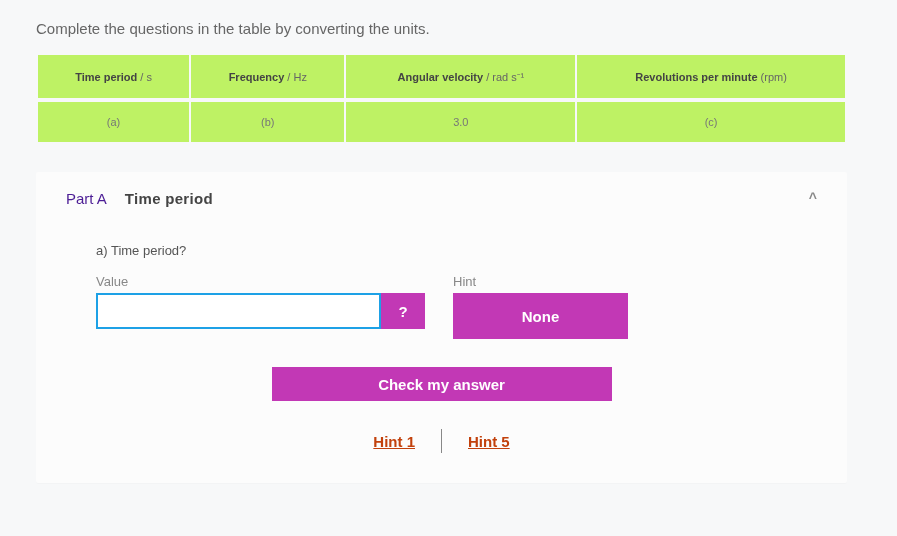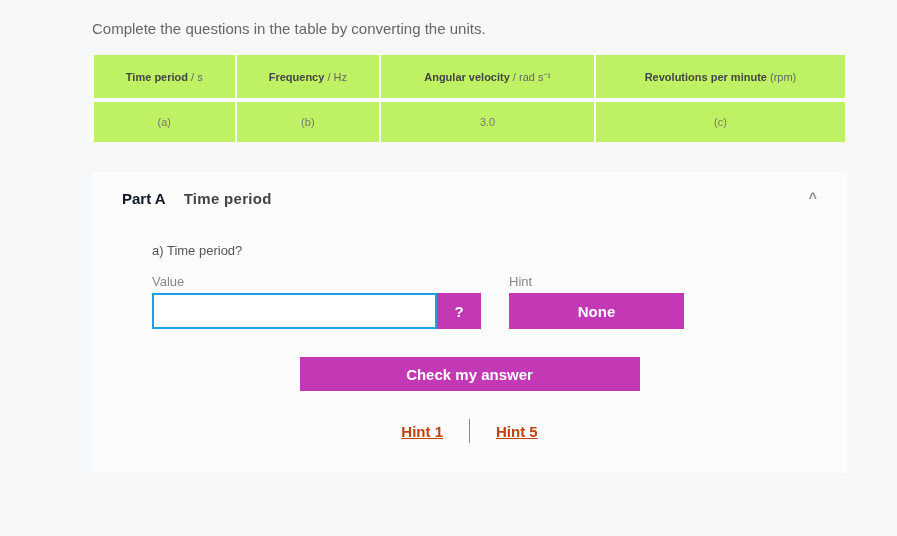--- a/index.html
+++ b/index.html
@@ -5,22 +5,21 @@
     * { box-sizing: border-box; margin: 0; padding: 0; }
     body {
       font-family: Arial, Helvetica, sans-serif;
       background: #f7f8f9;
       width: 897px;
       height: 536px;
       overflow: hidden;
       color: #555;
     }
     .container {
-      padding: 20px 50px 0 66px;
-      margin-left: 26px;
+      padding: 20px 50px 0 36px;
     }
     .instruction {
       font-size: 15px;
       color: #666;
       margin-bottom: 18px;
     }
     .data-table {
       width: 100%;
       border-collapse: separate;
       border-spacing: 2px 0;
@@ -53,22 +52,22 @@
       padding: 0;
       box-shadow: 0 1px 1px rgba(0,0,0,0.02);
     }
     .panel-header {
       display: flex;
       align-items: center;
       padding: 18px 30px 12px 30px;
       position: relative;
     }
     .part-label {
-      color: #0f172a;
-      font-weight: bold;
+      color: #4c1d95;
+      font-weight: normal;
       font-size: 15px;
       margin-right: 18px;
     }
     .part-title {
       color: #444;
       font-weight: bold;
       font-size: 15px;
       letter-spacing: 0.3px;
     }
     .collapse-arrow {
@@ -122,21 +121,21 @@
       background: #c238b5;
       color: #fff;
       border: none;
       font-size: 15px;
       font-weight: bold;
       cursor: pointer;
       margin-left: 0;
     }
     .units-btn {
       width: 175px;
-      height: 36px;
+      height: 46px;
       background: #c238b5;
       color: #fff;
       border: none;
       font-size: 15px;
       font-weight: bold;
       cursor: pointer;
       text-align: center;
     }
     .check-btn {
       display: block;

